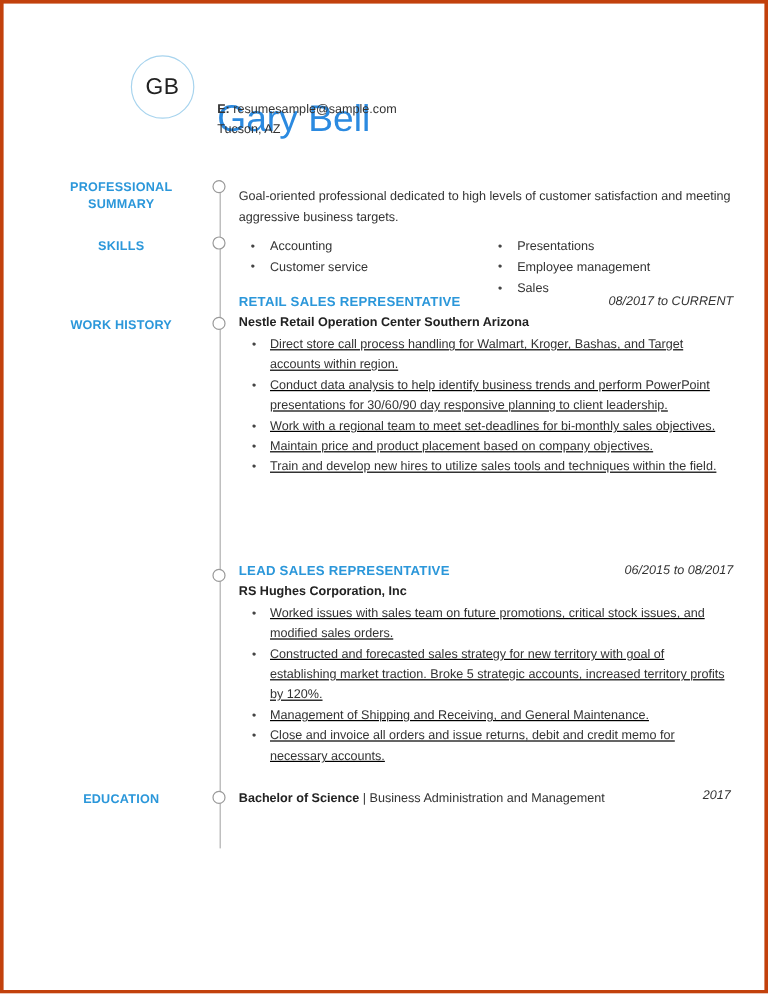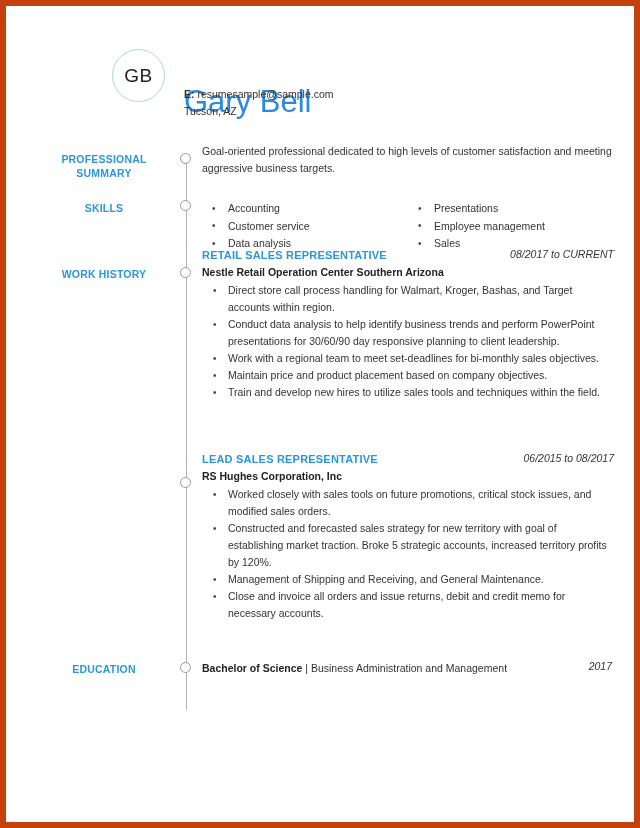--- a/index.html
+++ b/index.html
@@ -9,21 +9,21 @@
   }
   body {
     font-family: "Liberation Sans", sans-serif;
   }
   .page {
     position: relative;
     width: 640px;
     height: 828px;
     box-sizing: border-box;
     background: #ffffff;
-    border: 6px solid #c2410c;
+    border: 3px solid #c2410c;
     overflow: hidden;
   }
   .doc {
     position: absolute;
     left: 0;
     top: 0;
     width: 640px;
     height: 828px;
   }
 
@@ -180,20 +180,21 @@
     font-weight: bold;
     font-size: 10.5px;
     color: #222222;
     line-height: 17px;
     margin-top: 1px;
   }
   .bullets {
     margin: 1px 0 0 0;
     padding: 0;
     list-style: none;
+    text-decoration: underline;
   }
   .bullets li {
     position: relative;
     font-size: 10.5px;
     line-height: 17px;
     color: #333333;
     padding-left: 26px;
     margin-bottom: 0px;
   }
   .bullets li::before {
@@ -249,30 +250,29 @@
     <div class="tl-dot" style="top:147px"></div>
     <div class="tl-dot" style="top:194px"></div>
     <div class="tl-dot" style="top:261px"></div>
     <div class="tl-dot" style="top:471px"></div>
     <div class="tl-dot" style="top:656px"></div>
 
     <div class="sec-label" style="top:146px">
       <div>PROFESSIONAL</div>
       <div>SUMMARY</div>
     </div>
-    <div class="content" style="top:137px">
+    <div class="content" style="top:153px">
       <div class="para">Goal-oriented professional dedicated to high levels of customer satisfaction and meeting aggressive business targets.</div>
     </div>
 
     <div class="sec-label" style="top:195px">SKILLS</div>
     <div class="skills-wrap">
       <div class="skills-col">
         <div class="skill-item">Accounting</div>
         <div class="skill-item">Customer service</div>
-        <div class="skill-item">Data analysis</div>
       </div>
       <div class="skills-col">
         <div class="skill-item">Presentations</div>
         <div class="skill-item">Employee management</div>
         <div class="skill-item">Sales</div>
       </div>
     </div>
 
     <div class="sec-label" style="top:261px">WORK HISTORY</div>
 
@@ -282,26 +282,26 @@
       <div class="job-company">Nestle Retail Operation Center Southern Arizona</div>
       <ul class="bullets">
         <li>Direct store call process handling for Walmart, Kroger, Bashas, and Target accounts within region.</li>
         <li>Conduct data analysis to help identify business trends and perform PowerPoint presentations for 30/60/90 day responsive planning to client leadership.</li>
         <li>Work with a regional team to meet set-deadlines for bi-monthly sales objectives.</li>
         <li>Maintain price and product placement based on company objectives.</li>
         <li>Train and develop new hires to utilize sales tools and techniques within the field.</li>
       </ul>
     </div>
 
-    <div class="content" style="top:446px">
+    <div class="content" style="top:466px">
       <div class="job-title">LEAD SALES REPRESENTATIVE</div>
       <div class="job-dates">06/2015 to 08/2017</div>
       <div class="job-company">RS Hughes Corporation, Inc</div>
       <ul class="bullets">
-        <li>Worked closely with sales tools on future promotions, critical stock issues, and modified sales orders.</li>
+        <li>Worked issues with sales team on future promotions, critical stock issues, and modified sales orders.</li>
         <li>Constructed and forecasted sales strategy for new territory with goal of establishing market traction. Broke 5 strategic accounts, increased territory profits by 120%.</li>
         <li>Management of Shipping and Receiving, and General Maintenance.</li>
         <li>Close and invoice all orders and issue returns, debit and credit memo for necessary accounts.</li>
       </ul>
     </div>
 
     <div class="sec-label" style="top:656px">EDUCATION</div>
     <div class="content" style="top:654px">
       <div class="edu-line1"><span class="edu-degree">Bachelor of Science</span><span> | Business Administration and Management</span></div>
       <div class="edu-year">2017</div>

